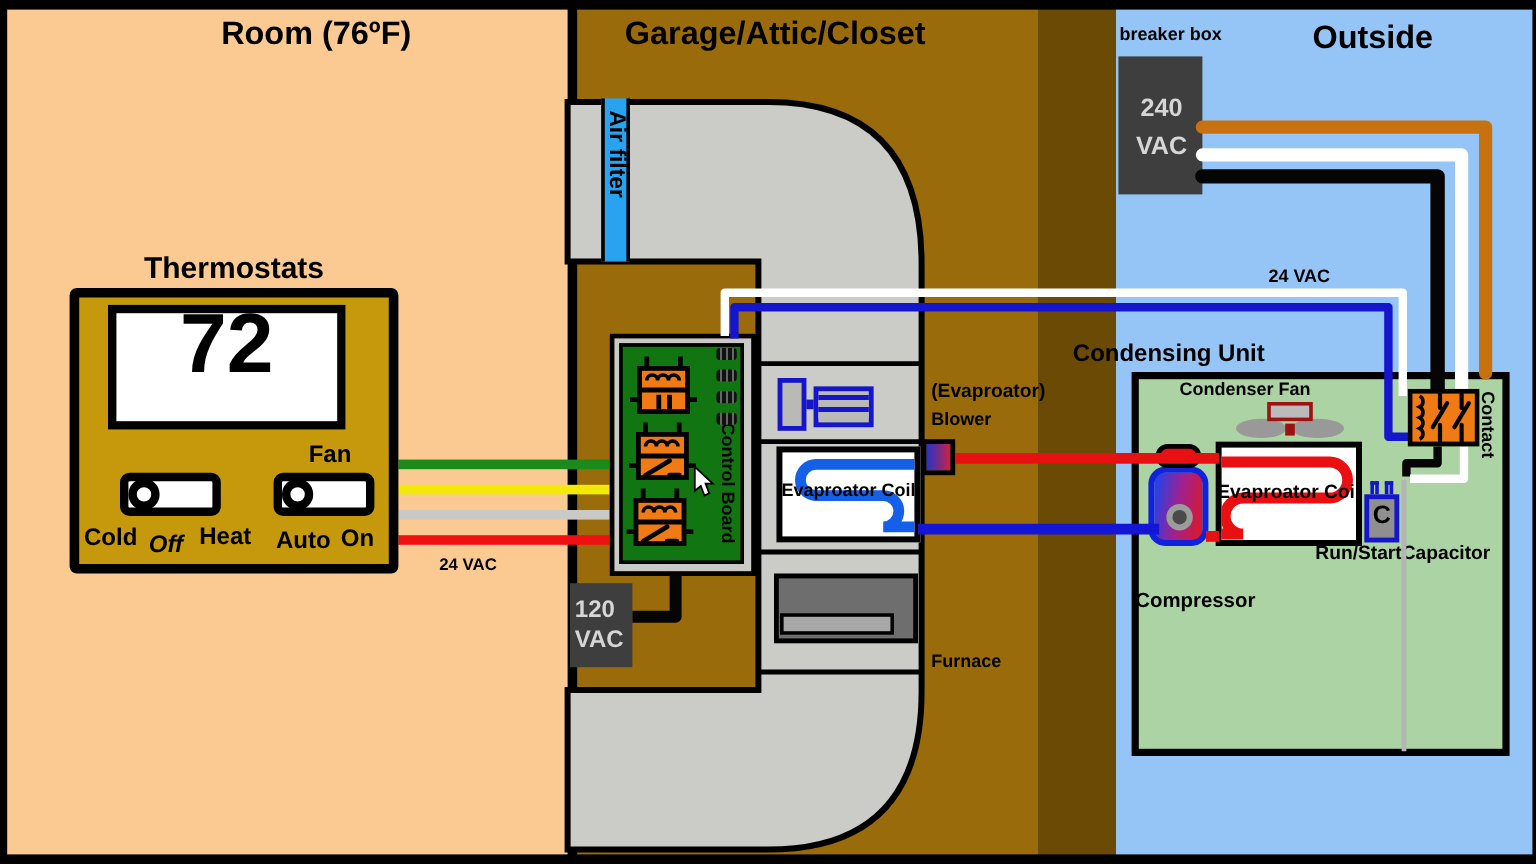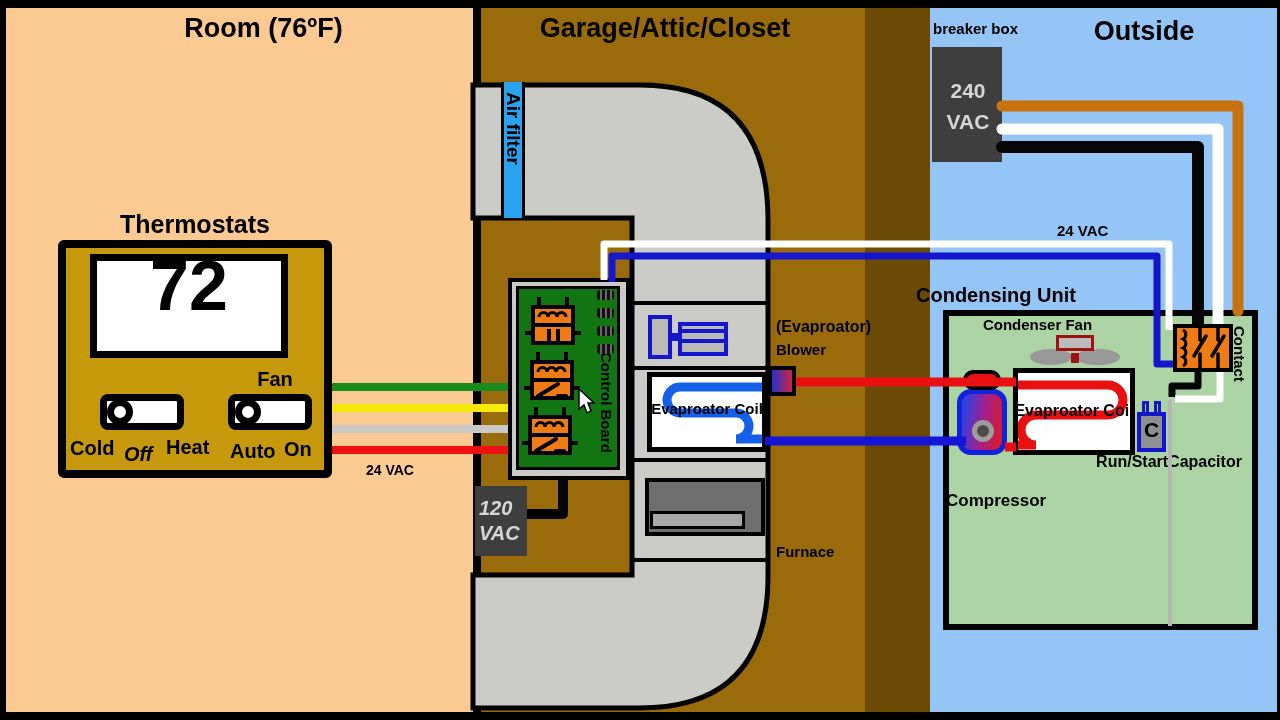--- a/index.html
+++ b/index.html
@@ -14,21 +14,21 @@
 </style>
 </head>
 <body>
 
 <div class="abs" style="left:6px;top:8px;width:467px;height:704px;background:#FBCA92;"></div>
 <div class="abs" style="left:481px;top:8px;width:384px;height:704px;background:#9A6B0B;"></div>
 <div class="abs" style="left:865px;top:8px;width:65px;height:704px;background:#6B4A05;"></div>
 <div class="abs" style="left:930px;top:8px;width:347px;height:704px;background:#95C5F6;"></div>
 
 <div class="lbl ztitle" style="left:6px;top:13px;width:467px;">Room (76ºF)</div>
-<div class="lbl ztitle" style="left:481px;top:13px;width:320px;">Garage/Attic/Closet</div>
+<div class="lbl ztitle" style="left:462px;top:13px;width:320px;">Garage/Attic/Closet</div>
 <div class="lbl ztitle" style="left:960px;top:16px;width:320px;">Outside</div>
 
 <svg class="wires" width="1280" height="720" style="z-index:5;">
   <path d="M473,85 H640 Q768,85 768,220 V576 Q768,708 640,708 H473 V575 H632 V218 H473 Z" fill="#CBCBC8" stroke="#000" stroke-width="5"></path>
   <line x1="632" y1="303" x2="768" y2="303" stroke="#000" stroke-width="4"></line>
   <line x1="632" y1="368" x2="768" y2="368" stroke="#000" stroke-width="4"></line>
   <line x1="632" y1="460" x2="768" y2="460" stroke="#000" stroke-width="4"></line>
   <line x1="632" y1="560" x2="768" y2="560" stroke="#000" stroke-width="4"></line>
 </svg>
 
@@ -85,21 +85,21 @@
   <line x1="8" y1="30" x2="48" y2="30" stroke="#000" stroke-width="4"></line>
   <path d="M0,38 H8 M48,38 H56" stroke="#000" stroke-width="4"></path>
   <path d="M14,46 L34,34 M34,46 H42" stroke="#000" stroke-width="4" stroke-linecap="round"></path>
 </svg>
 
 <svg class="abs" style="left:577px;top:388px;z-index:40;" width="22" height="28" viewBox="0 0 22 28">
   <polygon points="2,1 2,21 7,17 10,25 14,23 11,15 17,15" fill="#fff" stroke="#000" stroke-width="1.5"></polygon>
 </svg>
 
 <div class="box" style="left:475px;top:486px;width:52px;height:70px;background:#3E3E3E;z-index:8;"></div>
-<div class="lbl" style="left:479px;top:496px;width:48px;font-size:20px;color:#D6D6D6;white-space:normal;line-height:25px;z-index:9;font-style:italic;">120 VAC</div>
+<div class="lbl" style="left:479px;top:496px;width:48px;font-size:20px;color:#D6D6D6;white-space:normal;line-height:25px;z-index:9;">120 VAC</div>
 
 <div class="lbl" style="left:58px;top:210px;width:274px;font-size:25px;text-align:center;">Thermostats</div>
 <div class="box" style="left:58px;top:240px;width:274px;height:238px;background:#C5990B;border:8px solid #000;border-radius:6px;z-index:8;"></div>
 <div class="box" style="left:90px;top:254px;width:198px;height:104px;background:#fff;border:7px solid #000;z-index:9;"></div>
 <div class="lbl" style="left:90px;top:246px;width:198px;font-size:70px;text-align:center;z-index:10;">72</div>
 <div class="lbl" style="left:235px;top:368px;width:80px;font-size:20px;text-align:center;z-index:10;">Fan</div>
 <div class="box" style="left:100px;top:394px;width:84px;height:36px;background:#fff;border:7px solid #000;border-radius:8px;z-index:9;"></div>
 <div class="box" style="left:107px;top:399px;width:26px;height:26px;background:#fff;border:7px solid #000;border-radius:50%;z-index:10;"></div>
 <div class="box" style="left:228px;top:394px;width:84px;height:36px;background:#fff;border:7px solid #000;border-radius:8px;z-index:9;"></div>
 <div class="box" style="left:235px;top:399px;width:26px;height:26px;background:#fff;border:7px solid #000;border-radius:50%;z-index:10;"></div>
@@ -113,21 +113,21 @@
 <div class="box" style="left:332px;top:383px;width:184px;height:8px;background:#1A8A1A;z-index:7;"></div>
 <div class="box" style="left:332px;top:404px;width:184px;height:8px;background:#F2EA06;z-index:7;"></div>
 <div class="box" style="left:332px;top:425px;width:184px;height:8px;background:#C9C9C6;z-index:7;"></div>
 <div class="box" style="left:332px;top:446px;width:184px;height:8px;background:#EE1111;z-index:7;"></div>
 
 <div class="lbl" style="left:933px;top:20px;font-size:15px;">breaker box</div>
 <div class="box" style="left:932px;top:47px;width:70px;height:115px;background:#3E3E3E;z-index:8;"></div>
 <div class="lbl" style="left:945px;top:75px;width:46px;font-size:21px;color:#D6D6D6;white-space:normal;line-height:31px;text-align:center;z-index:9;">240 VAC</div>
 <div class="lbl" style="left:1057px;top:222px;font-size:15px;">24 VAC</div>
 
-<div class="lbl" style="left:916px;top:284px;font-size:20px;">Condensing Unit</div>
+<div class="lbl" style="left:894px;top:284px;font-size:20px;">Condensing Unit</div>
 <div class="box" style="left:943px;top:310px;width:315px;height:320px;background:#ABD3A3;border:6px solid #000;z-index:8;"></div>
 <div class="lbl" style="left:975px;top:316px;width:125px;font-size:15px;text-align:center;z-index:10;">Condenser Fan</div>
 <div class="box" style="left:1030px;top:349px;width:42px;height:16px;background:#999;border-radius:50%;z-index:9;"></div>
 <div class="box" style="left:1076px;top:349px;width:44px;height:16px;background:#999;border-radius:50%;z-index:9;"></div>
 <div class="box" style="left:1056px;top:335px;width:38px;height:16px;background:#BBB;border:3px solid #A01212;z-index:10;"></div>
 <div class="box" style="left:1071px;top:353px;width:8px;height:10px;background:#A01212;z-index:10;"></div>
 
 <div class="box" style="left:1013px;top:368px;width:122px;height:87px;background:#fff;border:5px solid #000;z-index:9;">
   <svg width="112" height="77" viewBox="0 0 112 77">
     <path d="M-2,12 H90 A15,15 0 0 1 90,42 H18 A15,15 0 0 0 18,72 H-2" fill="none" stroke="#E81010" stroke-width="9" stroke-linecap="round"></path>

